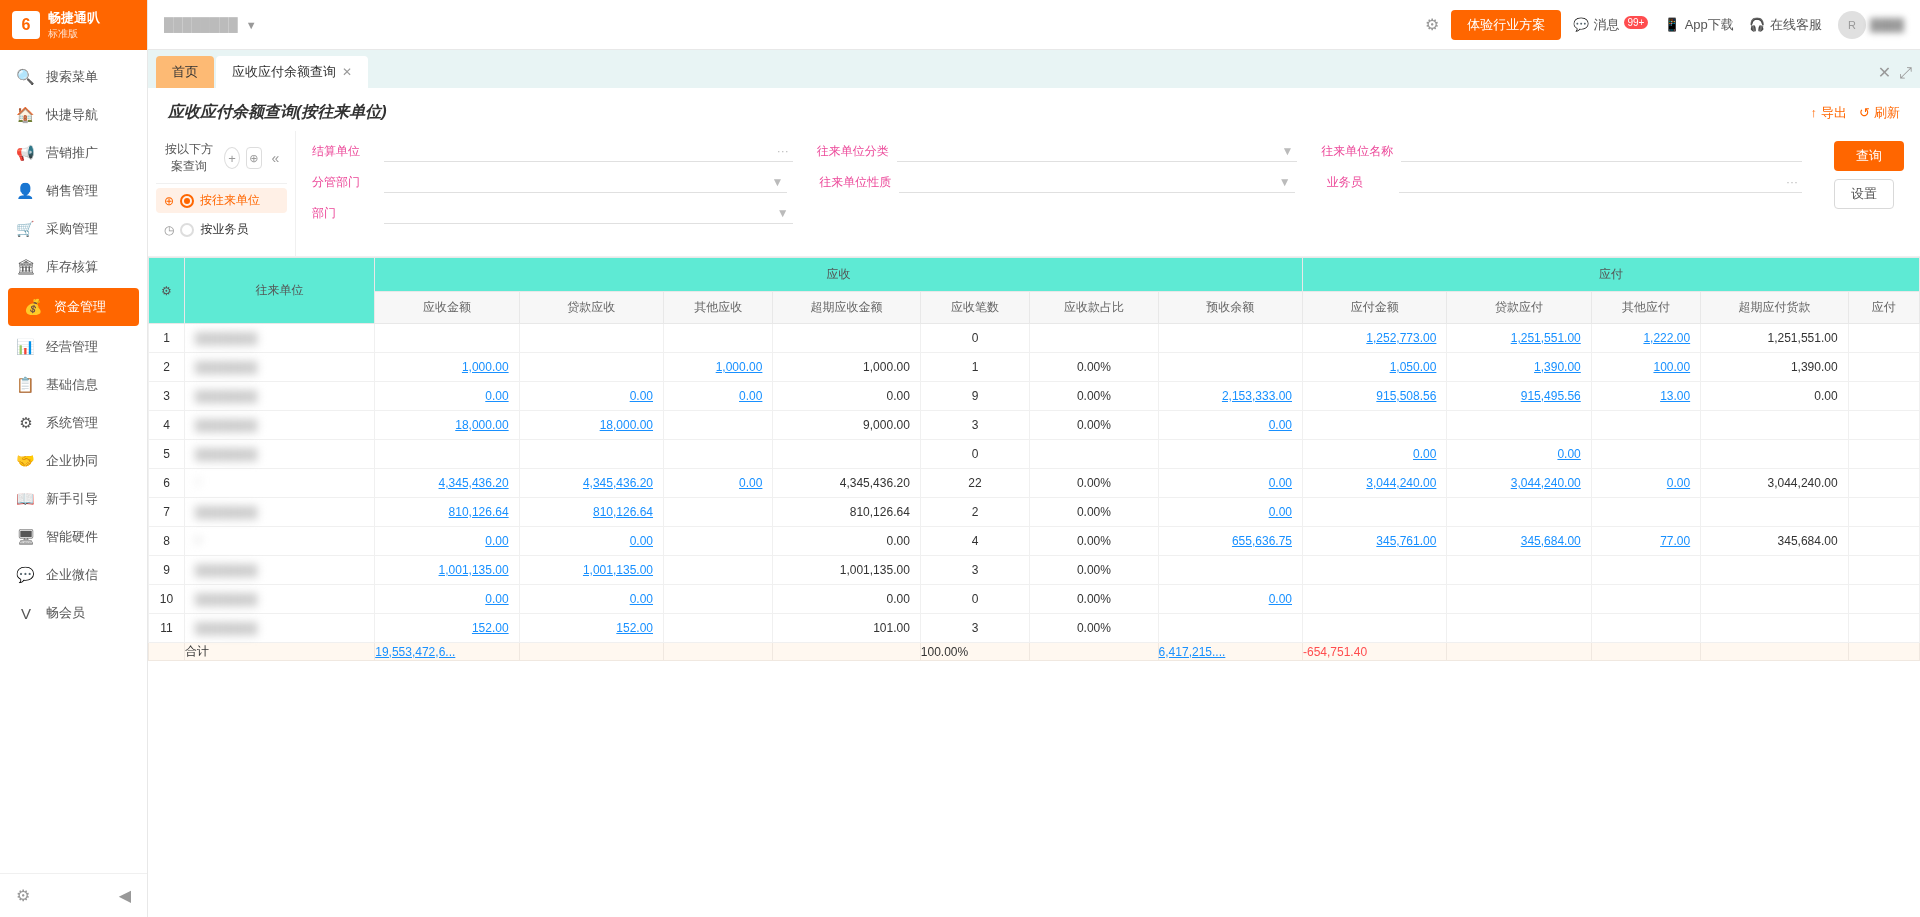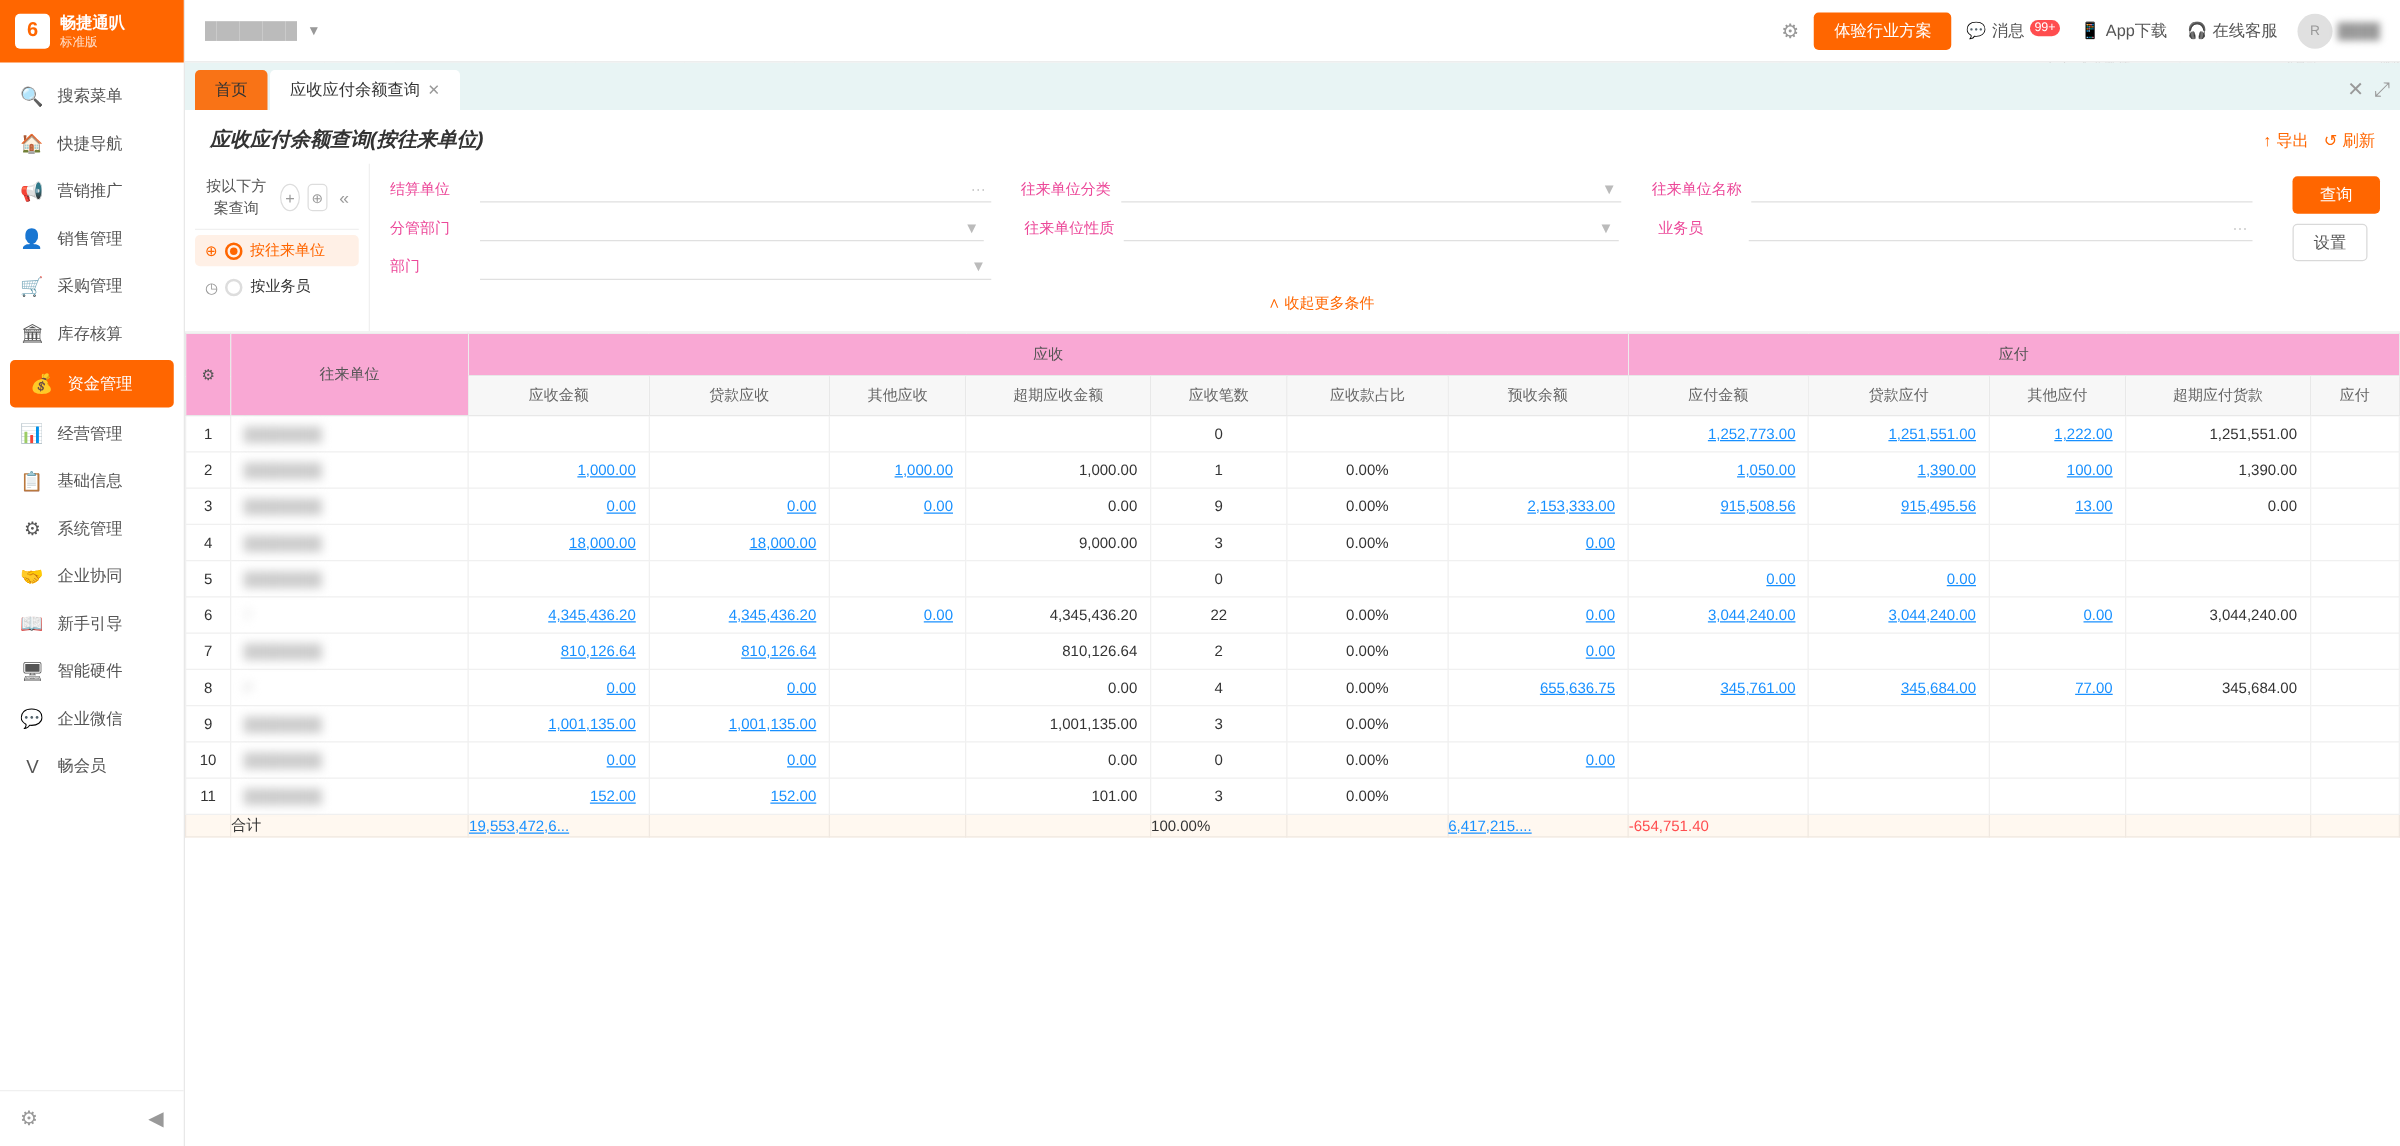--- a/index.html
+++ b/index.html
@@ -55,21 +55,21 @@
     .header-avatar { width: 28px; height: 28px; background: #ddd; border-radius: 50%; }
     .header-user-text { color: #999; font-size: 12px; }
 
     
     .tabbar {
       position: fixed; left: 148px; top: 50px; right: 0; height: 38px;
       background: #e8f4f4; display: flex; align-items: flex-end; z-index: 98; padding: 0 8px;
     }
     .tab {
       display: flex; align-items: center; gap: 6px; padding: 7px 16px;
-      cursor: pointer; font-size: 13px; color: #666; background: #f97316; border-radius: 4px 4px 0 0;
+      cursor: pointer; font-size: 13px; color: #666; background: #fdba74; border-radius: 4px 4px 0 0;
       margin-right: 2px;
     }
     .tab.active { background: #fff; color: #333; font-weight: 500; }
     .tab-close { font-size: 12px; color: #999; cursor: pointer; }
     .tab-home { color: #333; }
     .tabbar-actions { margin-left: auto; display: flex; align-items: center; gap: 8px; padding-bottom: 6px; }
     .tabbar-action-btn { font-size: 16px; color: #999; cursor: pointer; }
 
     
     .main {
@@ -88,21 +88,21 @@
       display: flex; align-items: center; gap: 4px; color: #ff6600; font-size: 13px; cursor: pointer;
     }
 
     
     .table-container {
       flex: 1; overflow: auto; position: relative;
     }
     table { width: 100%; border-collapse: collapse; font-size: 12px; }
     thead { position: sticky; top: 0; z-index: 10; }
     .thead-group th {
-      background: #f9a8d4; border: 1px solid #e8e8e8; padding: 8px 10px;
+      background: #5eead4; border: 1px solid #e8e8e8; padding: 8px 10px;
       text-align: center; font-weight: 500; color: #555; white-space: nowrap;
     }
     .thead-sub th {
       background: #f7f7f7; border: 1px solid #e8e8e8; padding: 7px 10px;
       text-align: center; font-weight: normal; color: #666; white-space: nowrap;
     }
     tbody tr { background: #fff; }
     tbody td {
       border: 1px solid #f0f0f0; padding: 7px 10px; text-align: right;
       white-space: nowrap; color: #333;
@@ -368,24 +368,20 @@
         <div style="display:grid;grid-template-columns:1fr 1fr 1fr;gap:8px 24px;margin-bottom:6px;">
           <div class="rs-cell">
             <span class="rs-cell-label">部门</span>
             <div class="rs-input-wrap">
               <input type="text" style="">
               <span class="rs-arrow">▼</span>
             </div>
           </div>
         </div>
 
-        <div class="collapse-more">
-          <span>∧</span>
-          <span>收起更多条件</span>
-        </div>
       </div>
 
       <div style="padding:10px 16px;display:flex;flex-direction:column;gap:8px;align-items:flex-start;justify-content:flex-start;min-width:80px;">
         <button class="btn-query">查询</button>
         <button class="btn-setting">设置</button>
       </div>
     </div>
 
     <div class="table-container">
       <table>

